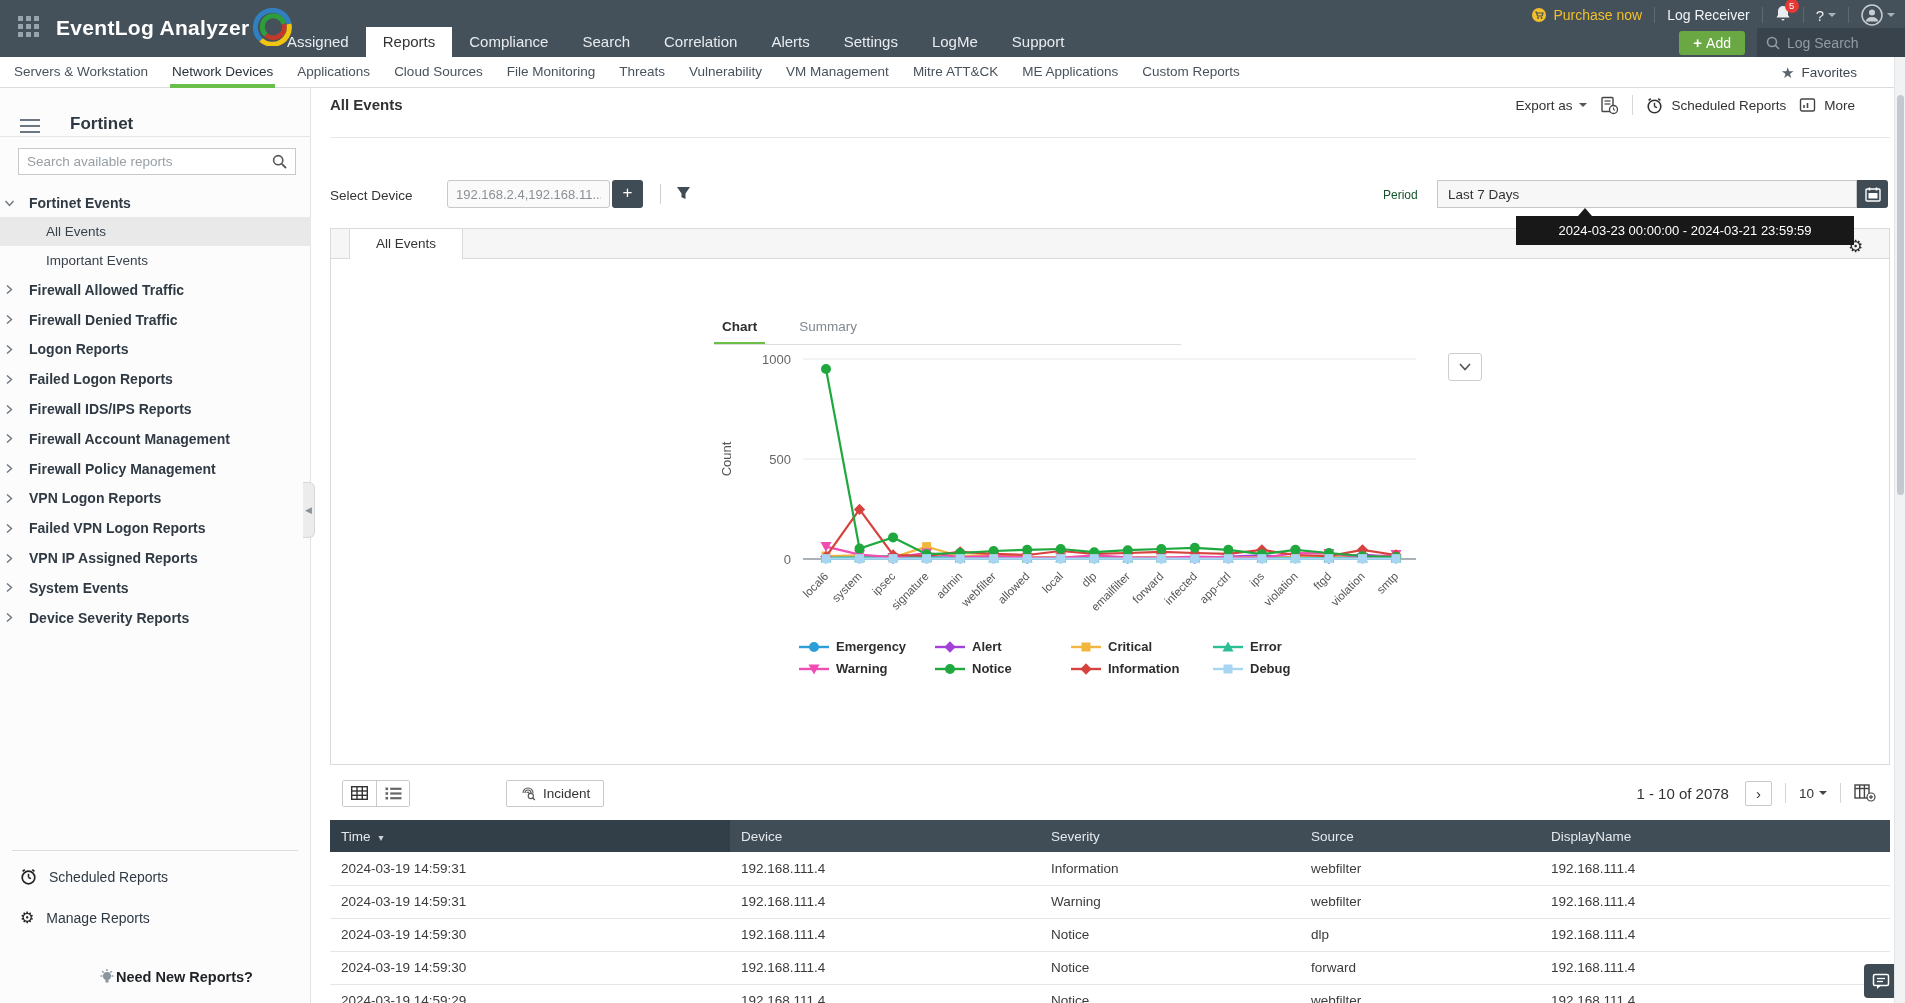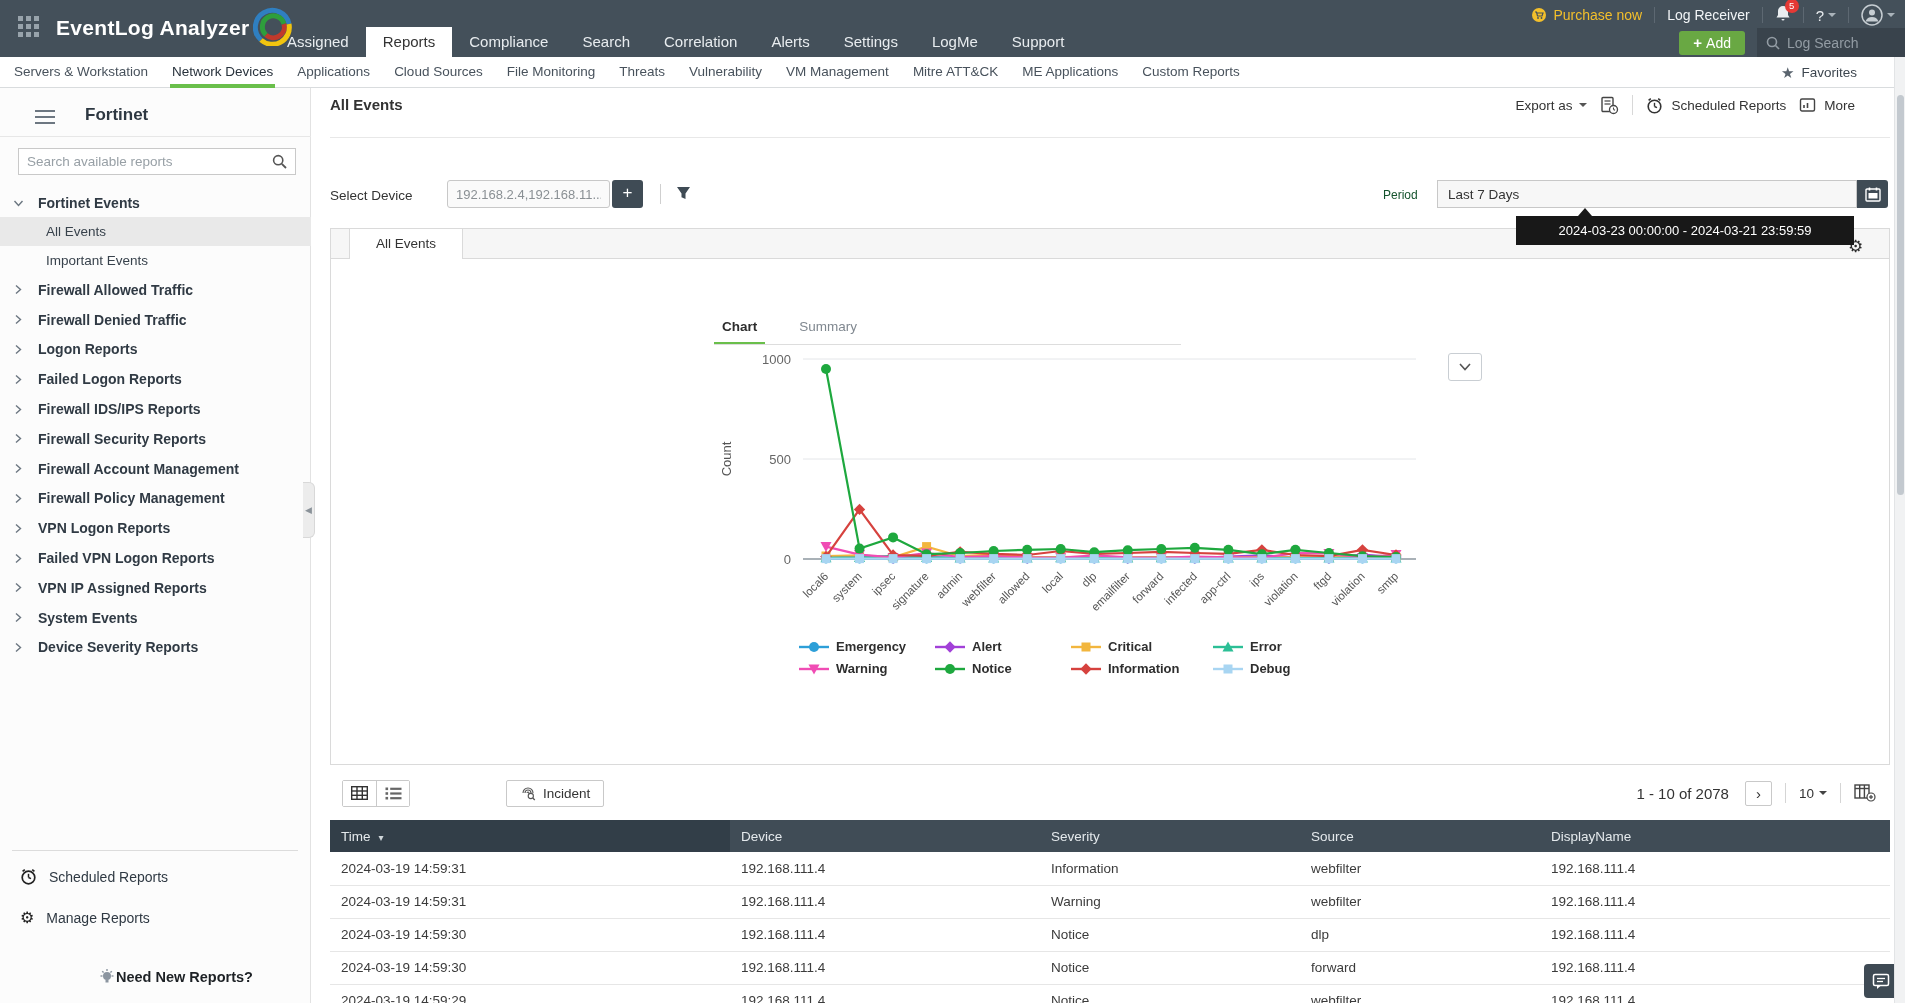--- a/index.html
+++ b/index.html
@@ -42,31 +42,31 @@
   .subnav-items { position:absolute; left:2px; top:0; height:31px; display:flex; }
   .subnav-item { position:relative; height:31px; line-height:29px; padding:0 12px; font-size:13.5px; color:#48525c; cursor:pointer; }
   .subnav-item.active { color:#28323c; }
   .subnav-item.active::after { content:""; position:absolute; left:10px; right:10px; bottom:0; height:4px; background:#6abf4b; }
   .favorites { position:absolute; right:48px; top:0; height:31px; display:flex; align-items:center; gap:7px;
                font-size:13.5px; color:#3d464f; cursor:pointer; }
   .fav-star { color:#5a646e; font-size:15px; }
 
   
   .sidebar { position:absolute; left:0; top:88px; width:311px; height:915px; background:#fcfcfc; border-right:1px solid #e2e2e2; }
-  .side-head { position:absolute; left:0; top:12px; width:100%; height:36px;margin-left:15px; }
+  .side-head { position:absolute; left:0; top:21px; width:100%; height:36px; }
   .hamburger { position:absolute; left:20px; top:10px; width:20px; cursor:pointer; }
   .hamburger i { display:block; height:2px; background:#6d7781; margin-bottom:4px; }
   .side-title { position:absolute; left:70px; top:5px; font-size:17px; font-weight:700; color:#2e3842; }
   .side-head-line { position:absolute; left:0; top:48px; width:311px; height:1px; background:#e7e7e7; }
   .side-search { position:absolute; left:18px; top:60px; width:278px; height:27px; border:1px solid #c9c9c9; background:#fff;
                  display:flex; align-items:center; padding:0 8px; }
   .side-search input { flex:1; border:none; outline:none; font-size:13.5px; color:#555; font-family:"Liberation Sans",sans-serif;}
   .side-search input::placeholder { color:#98a0a6; }
   .tree { position:absolute; left:0; top:100px; width:311px; }
-  .tree-row { display:flex; align-items:center; height:29px; padding-left:13px; cursor:pointer; }
+  .tree-row { display:flex; align-items:center; height:29px; padding-left:4px; cursor:pointer; }
   .tree-row .chev { width:12px; display:flex; }
   .tree-row .lbl { margin-left:13px; font-size:14px; font-weight:600; color:#303a44; }
   .tree-child { height:29px; line-height:29px; padding-left:46px; font-size:13.5px; color:#38424c; cursor:pointer; }
   .tree-child.selected { background:#e9e9e9; }
   .tree-group { height:29.8px; }
   .collapse-tab { position:absolute; left:303px; top:394px; width:12px; height:56px; background:#ececec;
                   border:1px solid #d8d8d8; border-left:none; border-radius:0 6px 6px 0;
                   color:#8a9299; font-size:9px; display:flex; align-items:center; justify-content:center; cursor:pointer; }
   .side-foot-line { position:absolute; left:12px; top:762px; width:286px; height:1px; background:#dcdcdc; }
   .side-foot-item { position:absolute; left:20px; display:flex; align-items:center; gap:12px; font-size:14px; color:#2f3943; cursor:pointer; }
@@ -314,28 +314,20 @@
           </span>
           <span class="lbl">Failed Logon Reports</span>
         </div>
         <div class="tree-row tree-group">
           <span class="chev">
             <svg width="10" height="11" viewBox="0 0 10 11">
               <path d="M3 1.5 L7.5 5.5 L3 9.5" fill="none" stroke="#6b7680" stroke-width="1.4"></path>
             </svg>
           </span>
           <span class="lbl">Firewall IDS/IPS Reports</span>
-        </div>
-        <div class="tree-row tree-group">
-          <span class="chev">
-            <svg width="10" height="11" viewBox="0 0 10 11">
-              <path d="M3 1.5 L7.5 5.5 L3 9.5" fill="none" stroke="#6b7680" stroke-width="1.4"></path>
-            </svg>
-          </span>
-          <span class="lbl">Firewall Security Reports</span>
         </div>
         <div class="tree-row tree-group">
           <span class="chev">
             <svg width="10" height="11" viewBox="0 0 10 11">
               <path d="M3 1.5 L7.5 5.5 L3 9.5" fill="none" stroke="#6b7680" stroke-width="1.4"></path>
             </svg>
           </span>
           <span class="lbl">Firewall Account Management</span>
         </div>
         <div class="tree-row tree-group">

